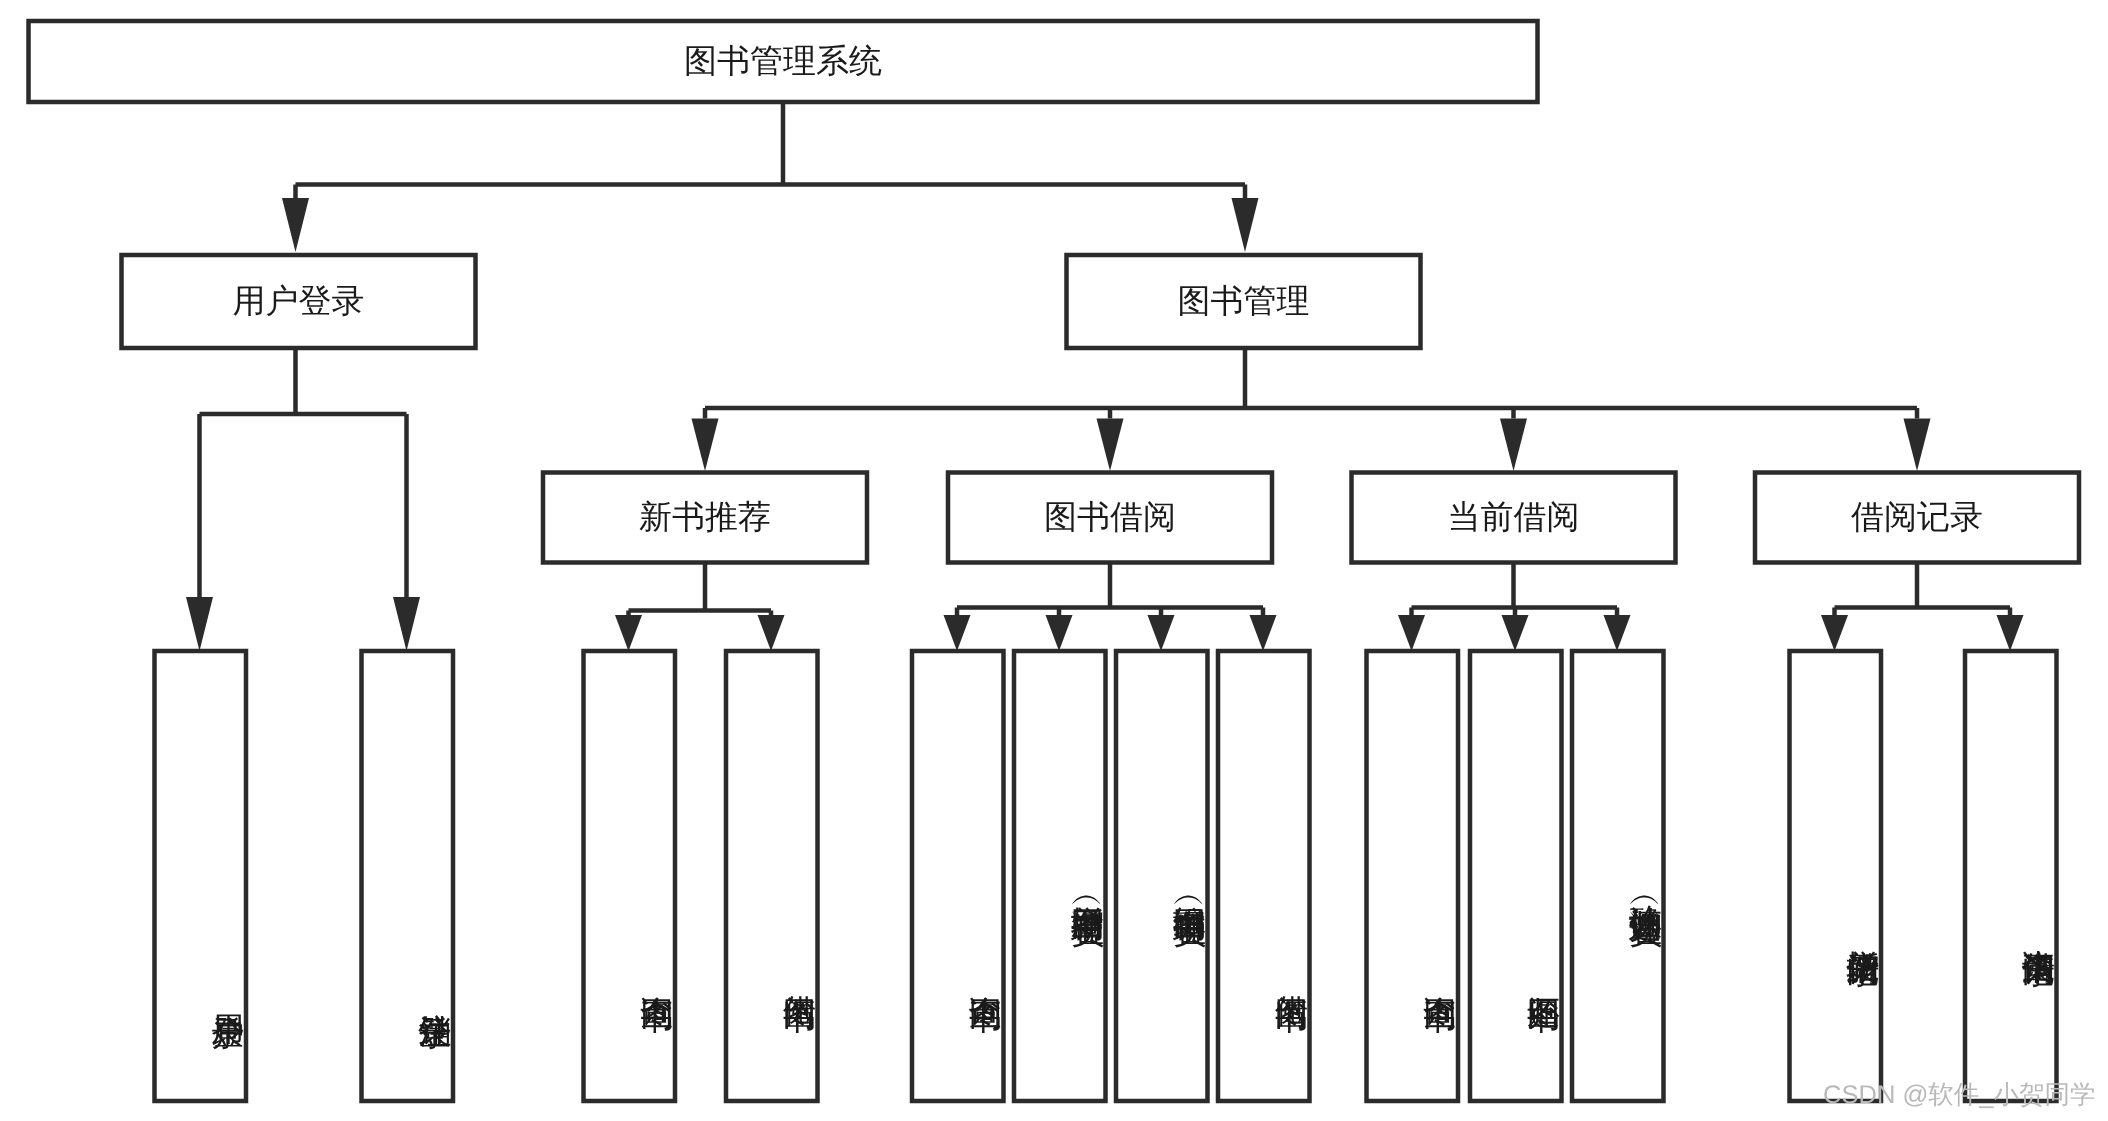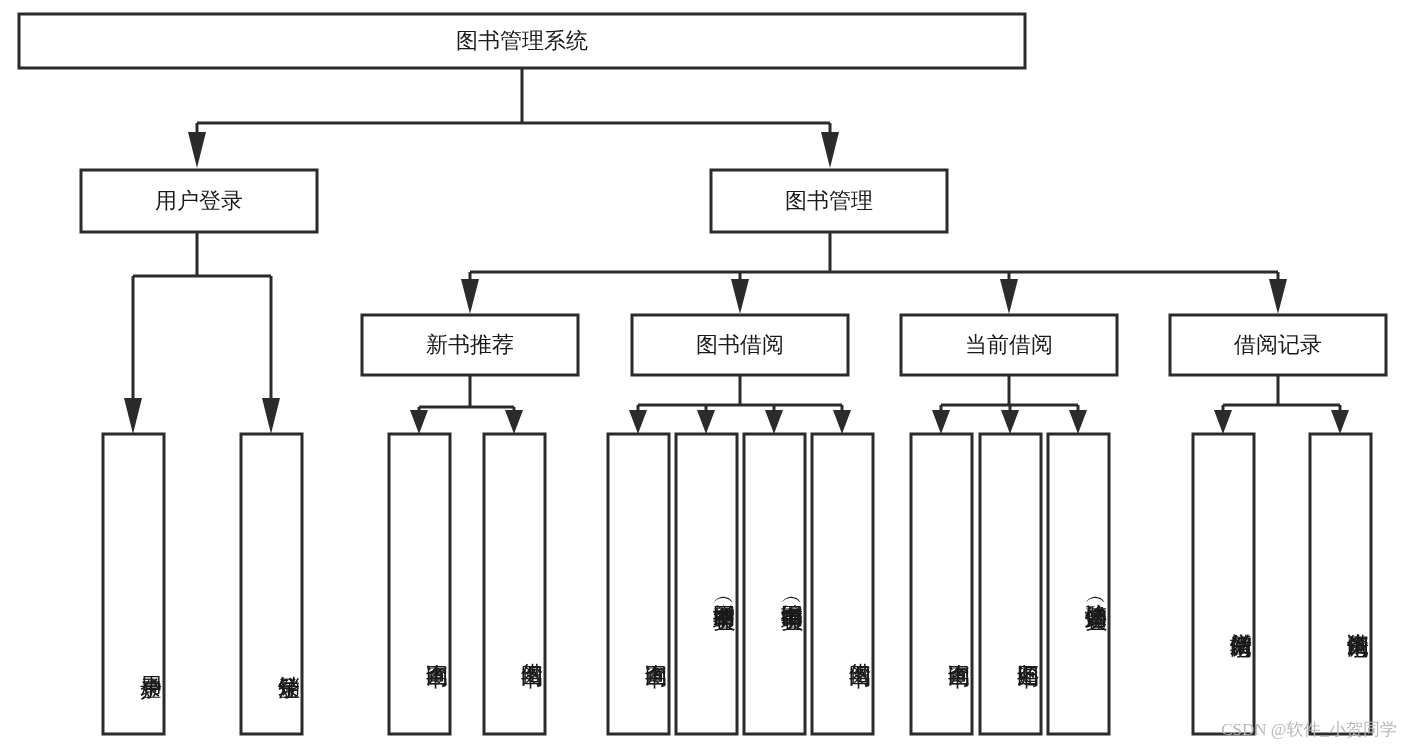--- a/index.html
+++ b/index.html
@@ -62,21 +62,21 @@
     align-items: flex-start;
     justify-content: center;
     white-space: nowrap;
     pointer-events: none;
     user-select: none;
   }
   .watermark {
     position: absolute;
     right: 8px;
     bottom: 6px;
-    font-family: Liberation Serif, serif;
+    font-family: Liberation Sans, sans-serif;
     font-size: 17px;
     color: #b9b9b9;
     white-space: nowrap;
     user-select: none;
   }
 </style>
 </head>
 <body>
 
 <div id="diagram-root">

